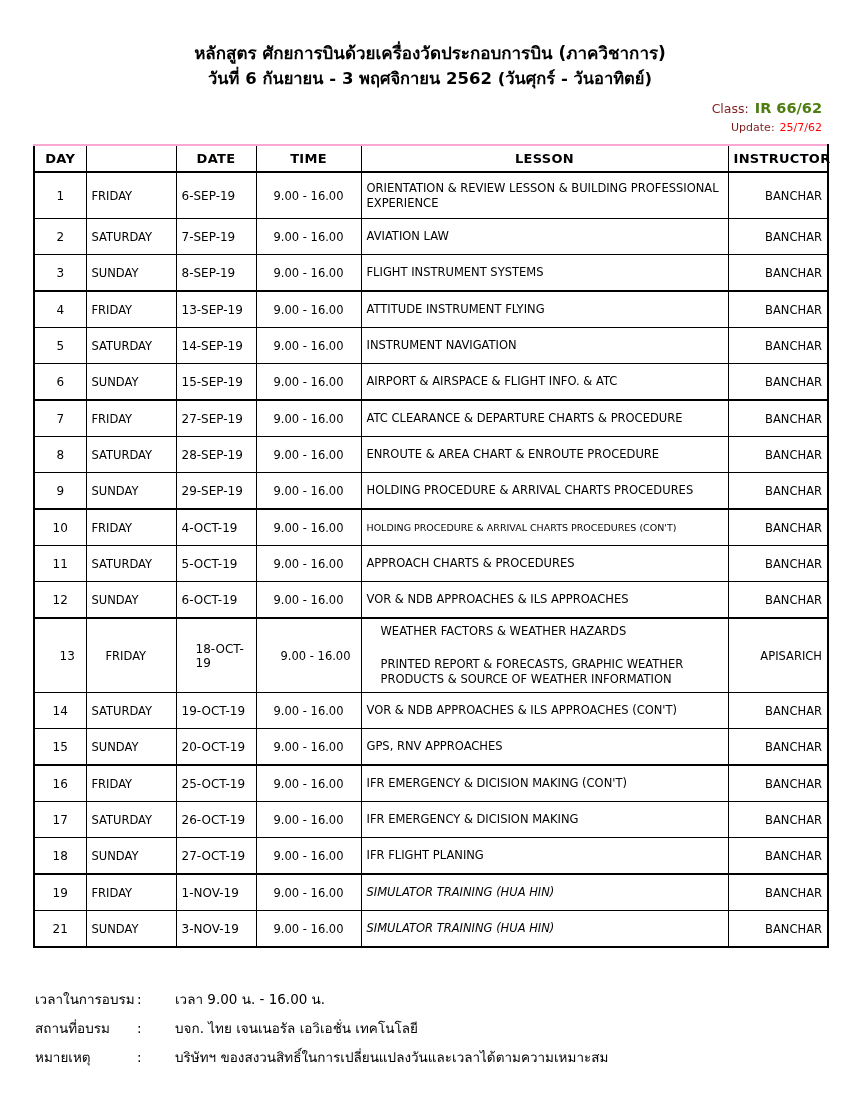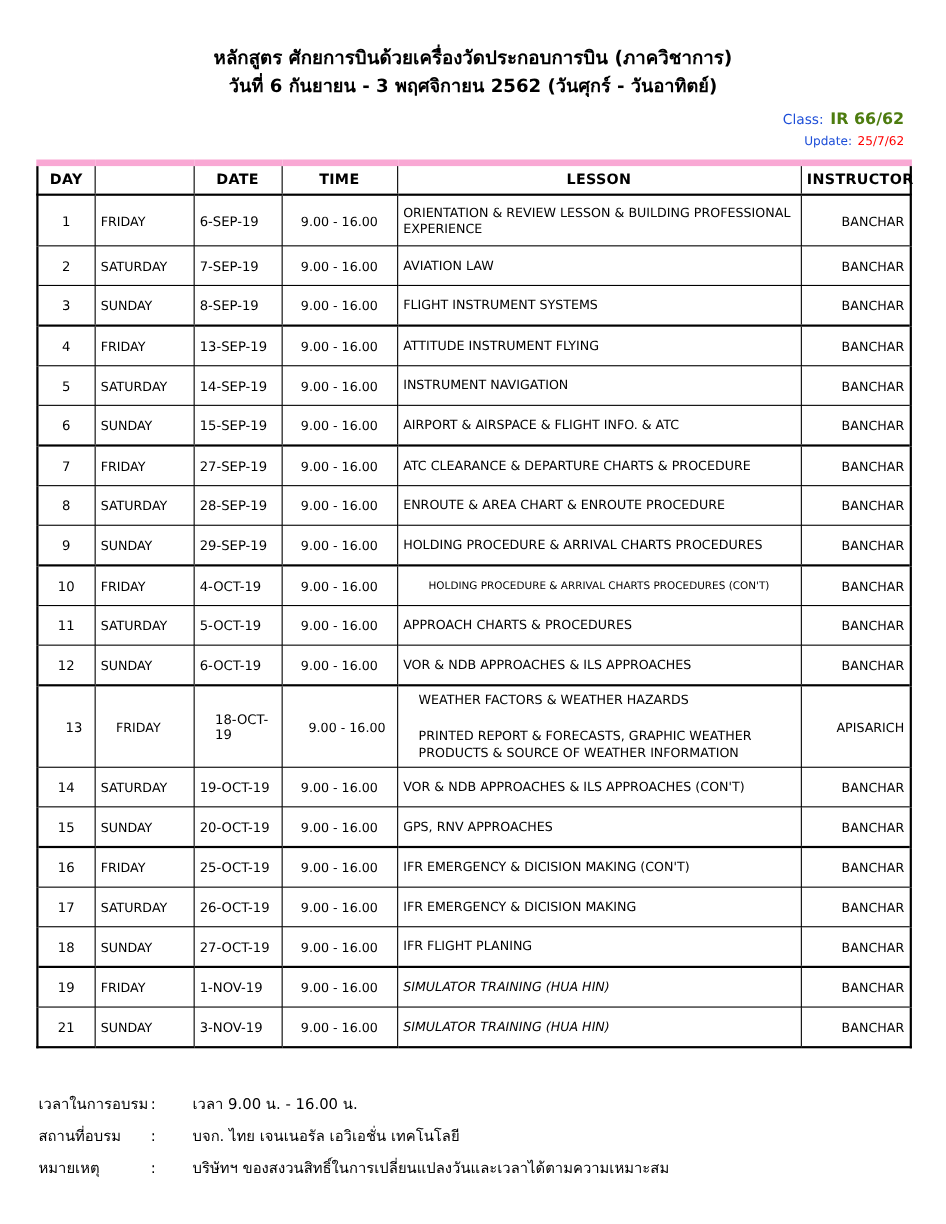--- a/index.html
+++ b/index.html
@@ -39,21 +39,21 @@
     margin-top: 7px;
     padding-right: 38px;
     text-align: right;
   }
   .meta-row {
     line-height: 17px;
     white-space: nowrap;
   }
   .meta-label {
     font-size: 12.5px;
-    color: #1d4ed8;
+    color: #7f1d1d;
   }
   .meta-value {
     font-size: 14.5px;
     font-weight: bold;
     color: #4d7c0f;
     margin-left: 6px;
   }
   .meta-row.update .meta-label { font-size: 11px; }
   .meta-row.update .meta-value {
     font-size: 11px;
@@ -95,32 +95,32 @@
   col.c-lesson    { width: 367px; }
   col.c-instructor{ width: 100px; }
 
   td.day        { text-align: center; font-size: 12px; }
   td.weekday    { text-align: left;   font-size: 11.5px; padding-left: 6px; }
   td.date       { text-align: left;  font-size: 12px; padding-right: 10px; }
   td.time       { text-align: center; font-size: 11.5px; }
   td.lesson     { text-align: left;   font-size: 11.5px; padding-left: 6px; line-height: 15px; }
   td.instructor { text-align: right; font-size: 11.5px; }
 
-  td.lesson.small { font-size: 9.5px; text-align: center; }
+  td.lesson.small { font-size: 9.5px; }
   td.lesson.italic { font-style: italic; }
 
   tr.row-h35 td { height: 35px; }
   tr.row-h45 td { height: 45px; }
   tr.row-h73 td { height: 73px; padding-left: 19px; }
 
   
   tr.group-start td { border-top: 2px solid #000; }
   tr.group-end   td { border-bottom: 2px solid #000; }
 
-  table.schedule thead th { border-bottom: 2px solid #000; border-top: 6px solid #f9a8d4; }
+  table.schedule thead th { border-bottom: 2px solid #000; border-top: 2px solid #f9a8d4; }
   table.schedule th:first-child,
   table.schedule td:first-child { border-left: 2px solid #000; }
   table.schedule th:last-child,
   table.schedule td:last-child  { border-right: 2px solid #000; }
 
   .lesson-main { display: block; }
   .lesson-extra {
     display: block;
     margin-top: 18px;
     line-height: 15px;

